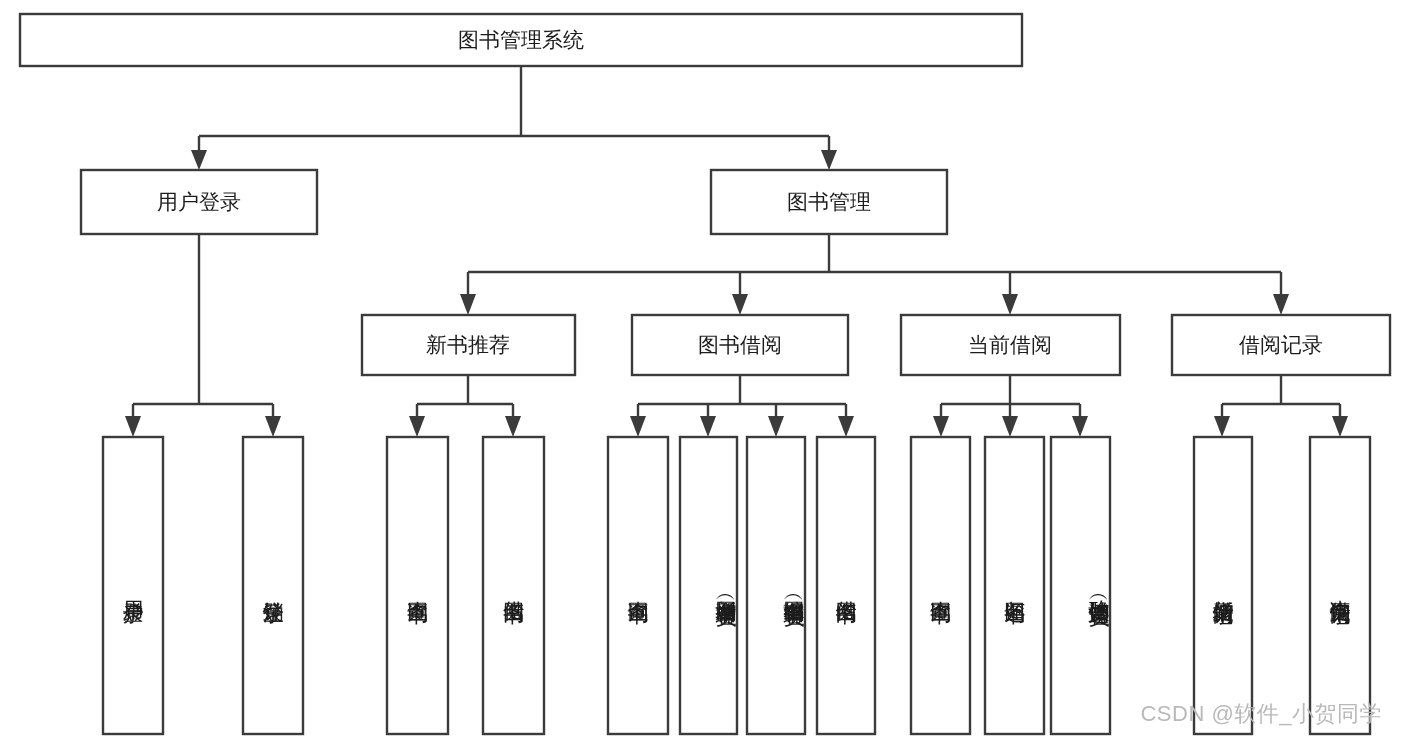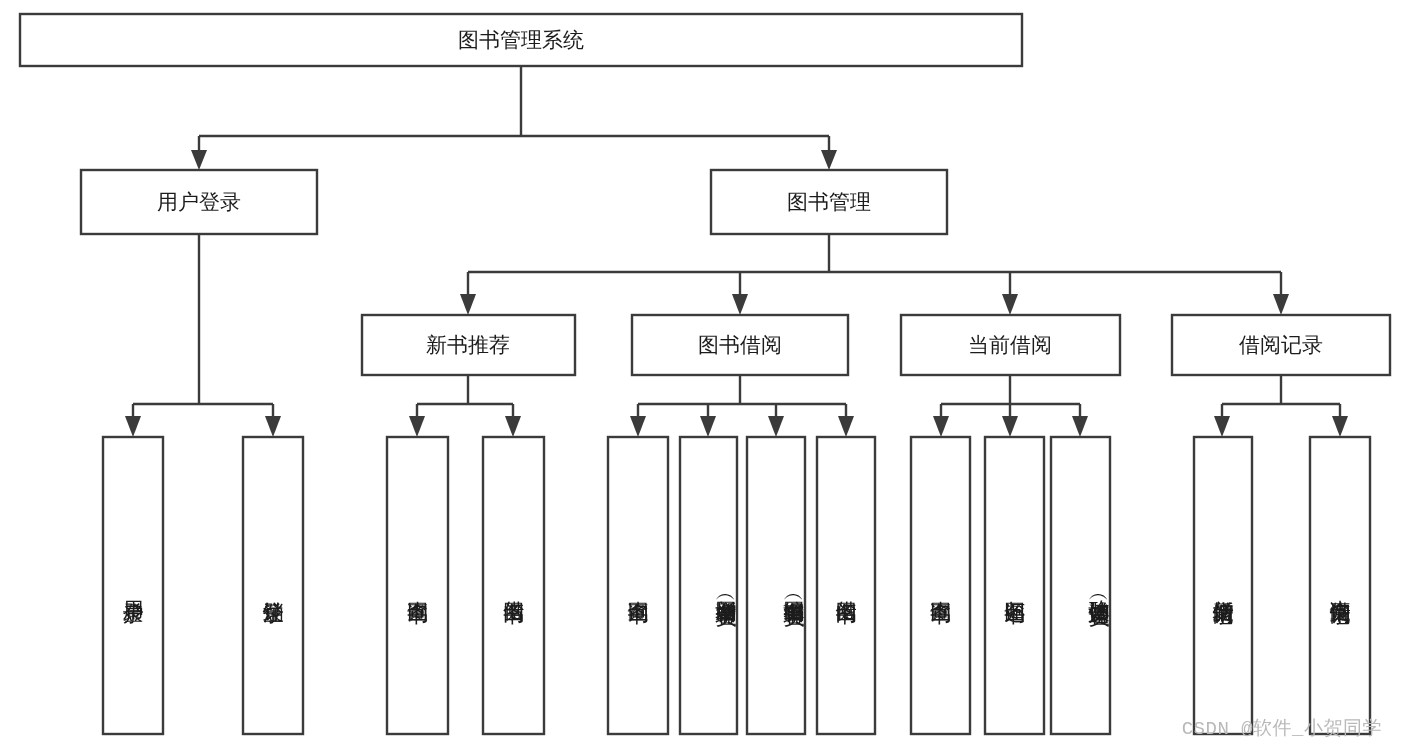--- a/index.html
+++ b/index.html
@@ -60,23 +60,23 @@
     display: flex;
     align-items: center;
     justify-content: center;
     letter-spacing: 1px;
     pointer-events: none;
     box-sizing: border-box;
   }
   .watermark {
     position: absolute;
     right: 10px;
-    bottom: 6px;
-    font-family: Liberation Mono, monospace;
-    font-size: 19px;
+    bottom: 18px;
+    font-family: Liberation Sans, sans-serif;
+    font-size: 22px;
     color: #b9b9b9;
     white-space: nowrap;
     letter-spacing: 0.5px;
   }
 </style>
 </head>
 <body>
 
 <div id="diagram-root">
 

